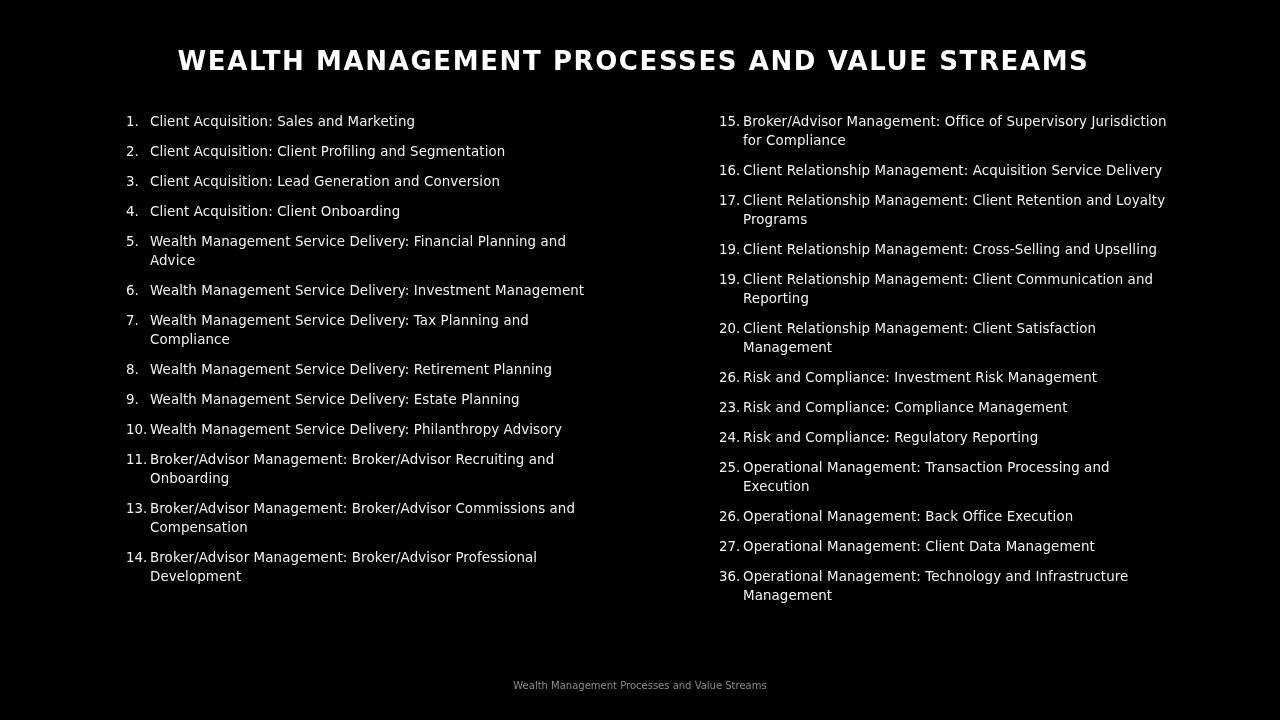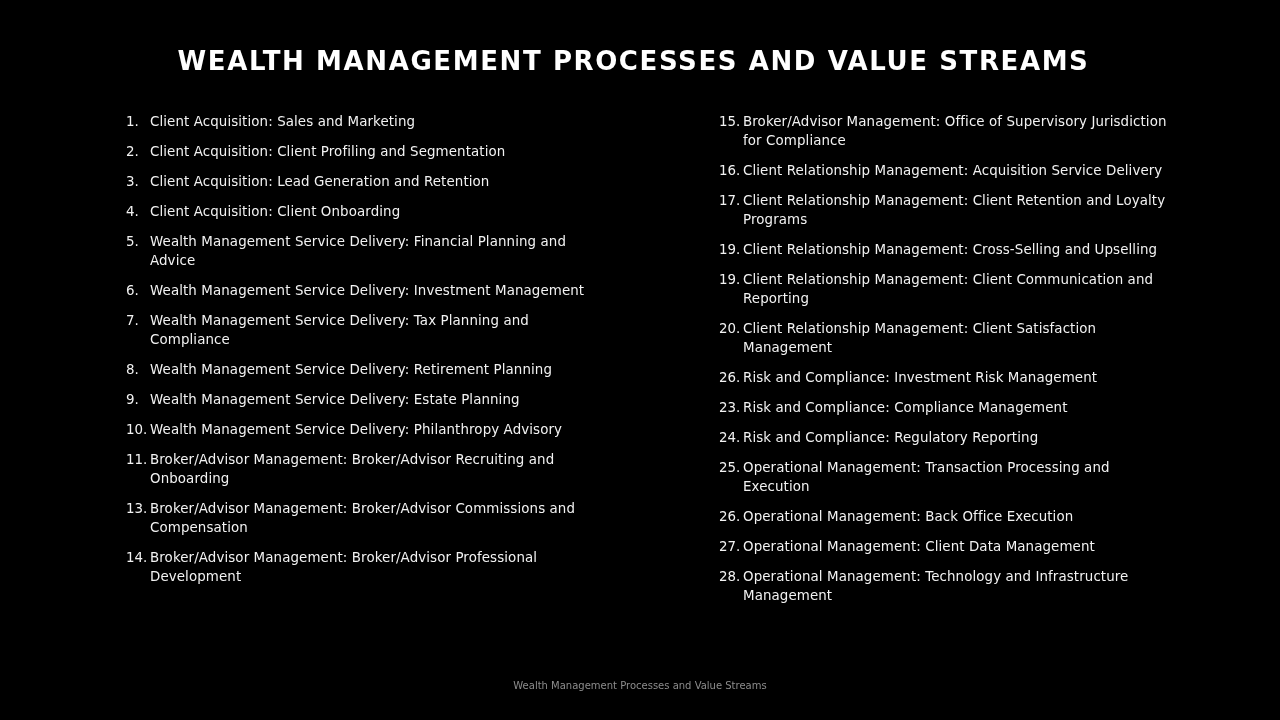--- a/index.html
+++ b/index.html
@@ -73,21 +73,21 @@
   <li class="item">
       <span class="num">1.</span>
       <span class="text">Client Acquisition: Sales and Marketing</span>
     </li>
   <li class="item">
       <span class="num">2.</span>
       <span class="text">Client Acquisition: Client Profiling and Segmentation</span>
     </li>
   <li class="item">
       <span class="num">3.</span>
-      <span class="text">Client Acquisition: Lead Generation and Retention</span>
+      <span class="text">Client Acquisition: Lead Generation and Conversion</span>
     </li>
   <li class="item">
       <span class="num">4.</span>
       <span class="text">Client Acquisition: Client Onboarding</span>
     </li>
   <li class="item">
       <span class="num">5.</span>
       <span class="text">Wealth Management Service Delivery: Financial Planning and Advice</span>
     </li>
   <li class="item">
@@ -167,18 +167,18 @@
     </li>
   <li class="item">
       <span class="num">26.</span>
       <span class="text">Operational Management: Back Office Execution</span>
     </li>
   <li class="item">
       <span class="num">27.</span>
       <span class="text">Operational Management: Client Data Management</span>
     </li>
   <li class="item">
-      <span class="num">28.</span>
+      <span class="num">36.</span>
       <span class="text">Operational Management: Technology and Infrastructure Management</span>
     </li>
 </ol>
 
 <div class="footer">Wealth Management Processes and Value Streams</div>
 
 </body></html>

